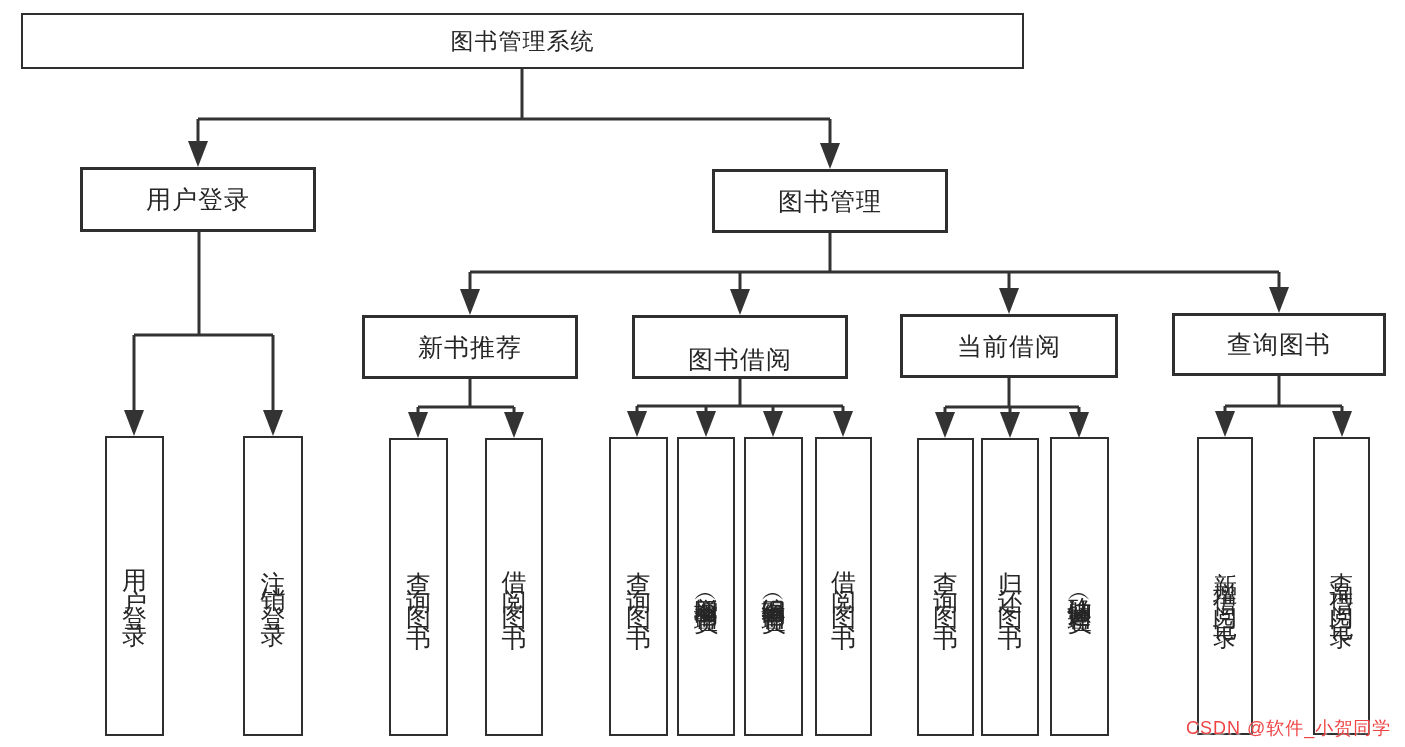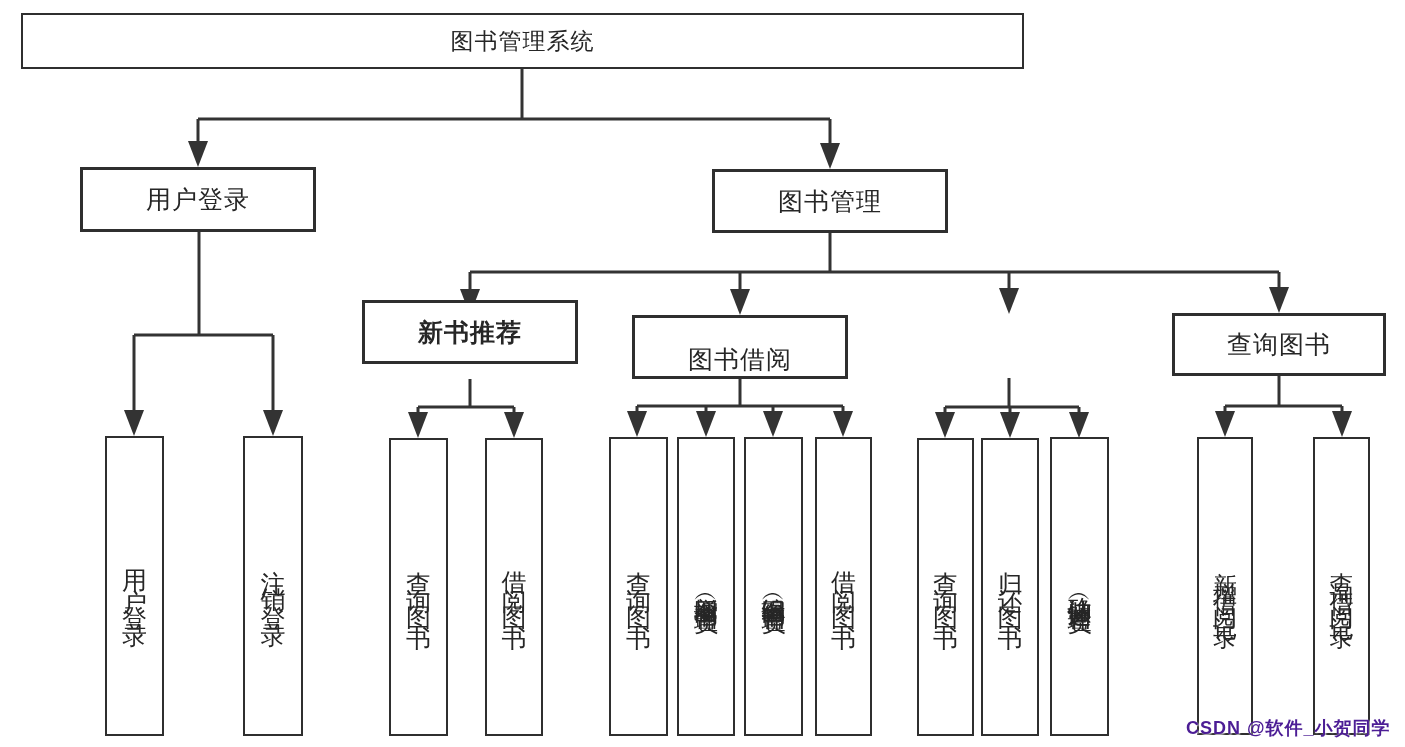--- a/index.html
+++ b/index.html
@@ -9,23 +9,23 @@
   .node{position:absolute;box-sizing:border-box;background:#ffffff;border:3px solid #2f2f2f;
         display:flex;align-items:center;justify-content:center;text-align:center;}
   .node.thin{border-width:2px;}
   .node .lbl{font-size:25px;letter-spacing:1px;white-space:nowrap;}
   .node.root .lbl{font-size:23px;}
   .leaf{position:absolute;box-sizing:border-box;background:#ffffff;border:2px solid #2f2f2f;
         display:flex;align-items:center;justify-content:center;}
   .vtext{writing-mode:vertical-rl;font-size:25px;line-height:1;letter-spacing:18px;}
   .vtext.med{font-size:24px;letter-spacing:11px;}
   .vtext.tight{font-size:24px;letter-spacing:2px;}
-  .watermark{position:absolute;left:1186px;top:716px;font-size:18px;color:#4c1d95;
+  .watermark{position:absolute;left:1186px;top:716px;font-size:18px;color:#ef4444;
              letter-spacing:1px;white-space:nowrap;
-             text-shadow:1px 1px 2px rgba(255,255,255,0.85);z-index:5;font-weight:bold;}
+             text-shadow:1px 1px 2px rgba(255,255,255,0.85);z-index:5;}
 </style>
 </head>
 <body>
 
 <div class="canvas">
 
   <svg class="wires" viewBox="0 0 1405 747" xmlns="http://www.w3.org/2000/svg">
     <g stroke="#333333" stroke-width="3" fill="none">
 
       <path d="M522,68 V119"></path>
@@ -95,25 +95,28 @@
     <span class="lbl">图书管理系统</span>
   </div>
 
   <div class="node" style="left:80px;top:167px;width:236px;height:65px;">
     <span class="lbl">用户登录</span>
   </div>
   <div class="node" style="left:712px;top:169px;width:236px;height:64px;">
     <span class="lbl">图书管理</span>
   </div>
 
-  <div class="node" style="left:362px;top:300px;width:216px;height:64px;font-weight:bold;">
+  <div class="node" style="left:362px;top:315px;width:216px;height:64px;">
     <span class="lbl">新书推荐</span>
   </div>
   <div class="node" style="left:632px;top:315px;width:216px;height:64px;align-items:flex-end;">
     <span class="lbl">图书借阅</span>
+  </div>
+  <div class="node" style="left:900px;top:314px;width:218px;height:64px;">
+    <span class="lbl">当前借阅</span>
   </div>
   <div class="node" style="left:1172px;top:313px;width:214px;height:63px;">
     <span class="lbl">查询图书</span>
   </div>
 
   <div class="leaf" style="left:105px;top:436px;width:59px;height:300px;">
     <span class="vtext">用户登录</span>
   </div>
   <div class="leaf" style="left:243px;top:436px;width:60px;height:300px;">
     <span class="vtext">注销登录</span>

